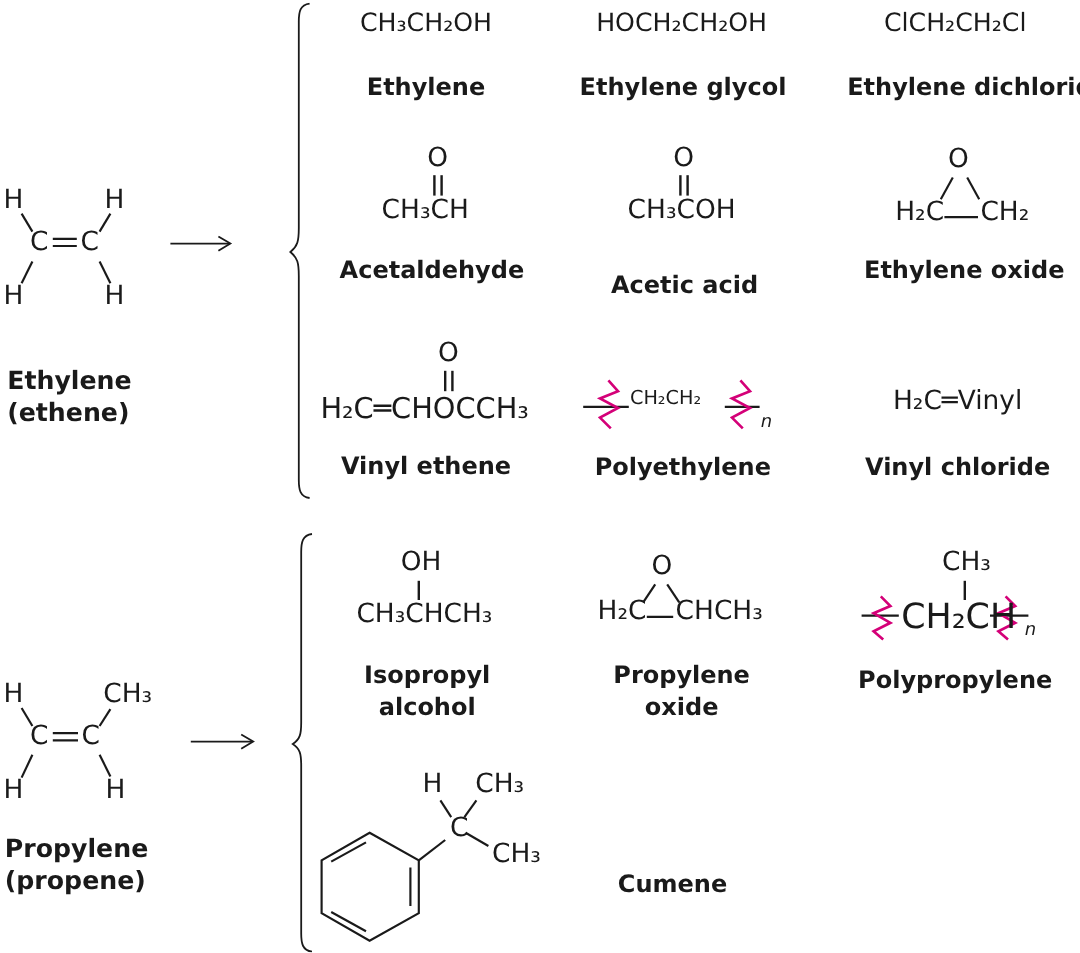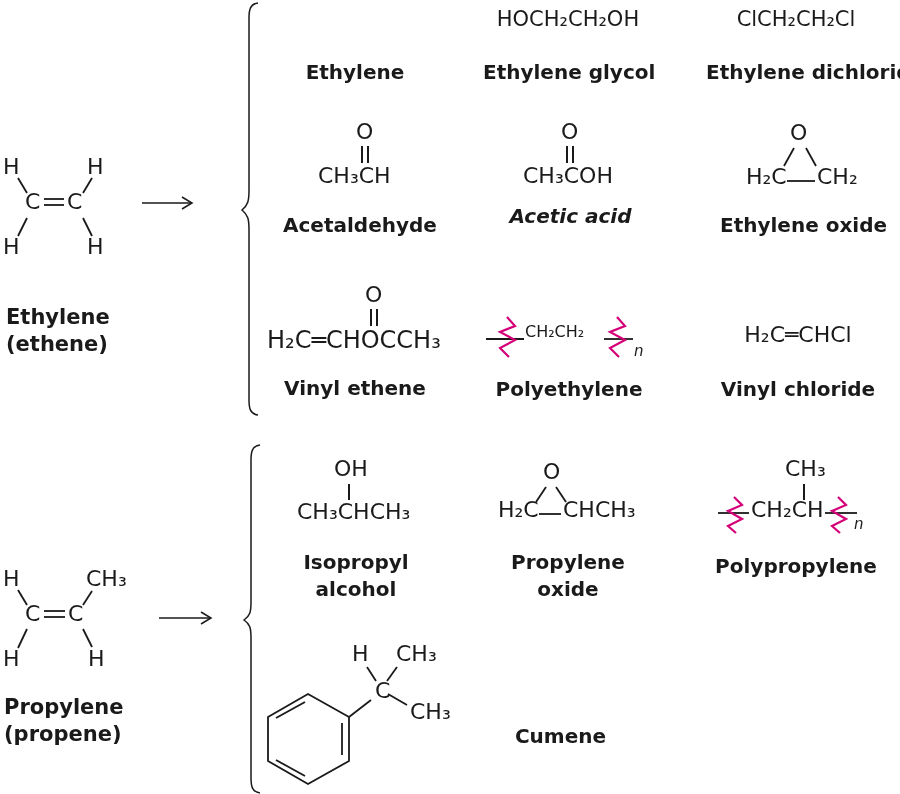--- a/index.html
+++ b/index.html
@@ -52,20 +52,21 @@
   <svg class="abs" style="left:141px; top:196px;" width="56" height="14">
     <line class="bond thin" x1="1" y1="7" x2="50" y2="7"></line>
     <polyline class="bond thin" points="41,1 51,7 41,13"></polyline>
   </svg>
 
   <svg class="abs" style="left:240px; top:2px;" width="20" height="414">
     <path class="bond thin" d="M 18 1 C 10 2 9 8 9 16 L 9 188 C 9 199 8 203 2 208 C 8 213 9 217 9 228 L 9 398 C 9 406 10 412 18 413"></path>
   </svg>
 
   <div class="struct" style="left:270px; top:9px; width:170px; height:90px;">
+    <span class="formula center" style="top:0px;">CH₃CH₂OH</span>
     <span class="lbl center" style="top:50px;">Ethylene</span>
   </div>
 
   <div class="struct" style="left:483px; top:9px; width:170px; height:90px;">
     <span class="formula center" style="top:0px;">HOCH₂CH₂OH</span>
     <span class="lbl center" style="top:50px;">Ethylene glycol</span>
   </div>
 
   <div class="struct" style="left:706px; top:9px; width:180px; height:90px;">
     <span class="formula center" style="top:0px;">ClCH₂CH₂Cl</span>
@@ -76,21 +77,21 @@
     <span class="atom" style="left:73px; top:1px;">O</span>
     <div class="vdbl" style="left:78px; top:26px;"></div>
     <span class="formula" style="left:35px; top:45px; font-size:22px;">CH₃CH</span>
     <span class="lbl center" style="top:92px;">Acetaldehyde</span>
   </div>
 
   <div class="struct" style="left:498px; top:120px; width:145px; height:125px;">
     <span class="atom" style="left:63px; top:1px;">O</span>
     <div class="vdbl" style="left:68px; top:26px;"></div>
     <span class="formula" style="left:25px; top:45px; font-size:22px;">CH₃COH</span>
-    <span class="lbl center" style="top:83px;font-style:italic;">Acetic acid</span>
+    <span class="lbl center" style="top:104px;">Acetic acid</span>
   </div>
 
   <div class="struct" style="left:720px; top:120px; width:156px; height:125px;">
     <svg class="bonds" width="156" height="125">
       <line class="bond" x1="74" y1="28" x2="64" y2="46"></line>
       <line class="bond" x1="86" y1="28" x2="96" y2="46"></line>
       <line class="bond" x1="67" y1="61" x2="95" y2="61"></line>
     </svg>
     <span class="atom" style="left:70px; top:2px;">O</span>
     <span class="atom" style="left:26px; top:46px;">H₂C</span>
@@ -111,21 +112,21 @@
       <polyline class="squig" points="23,9 31,18 16,24 31,32 16,40 25,49"></polyline>
       <line class="bond" x1="120" y1="31" x2="149" y2="31"></line>
       <polyline class="squig" points="133,9 141,18 126,24 141,32 126,40 135,49"></polyline>
     </svg>
     <span class="formula" style="left:41px; top:16px; font-size:16px;">CH₂CH₂</span>
     <span class="nsub" style="left:150px; top:36px;">n</span>
     <span class="lbl center" style="top:68px;">Polyethylene</span>
   </div>
 
   <div class="struct" style="left:712px; top:308px; width:172px; height:97px;">
-    <span class="formula center" style="top:16px; font-size:22px;">H₂C═CHCl</span>
+    <span class="formula center" style="top:16px; font-size:22px;">H₂C═Vinyl</span>
     <span class="lbl center" style="top:68px;">Vinyl chloride</span>
   </div>
 
   <div class="struct" style="left:0px; top:565px; width:135px; height:112px;">
     <svg class="bonds" width="135" height="112">
       <line class="bond" x1="44" y1="46" x2="65" y2="46"></line>
       <line class="bond" x1="44" y1="52" x2="65" y2="52"></line>
       <line class="bond" x1="18" y1="25" x2="27" y2="40"></line>
       <line class="bond" x1="83" y1="40" x2="92" y2="26"></line>
       <line class="bond" x1="18" y1="83" x2="27" y2="64"></line>
@@ -175,21 +176,21 @@
 
   <div class="struct" style="left:710px; top:453px; width:172px; height:122px;">
     <svg class="bonds" width="172" height="122">
       <line class="bond" x1="8" y1="60" x2="39" y2="60"></line>
       <polyline class="squig" points="24,44 32,52 18,58 32,66 18,73 26,80"></polyline>
       <line class="bond" x1="115" y1="60" x2="147" y2="60"></line>
       <polyline class="squig" points="128,44 136,52 122,58 136,66 122,73 130,80"></polyline>
     </svg>
     <span class="atom" style="left:75px; top:5px;">CH₃</span>
     <div class="vbond" style="left:93px; top:31px;"></div>
-    <span class="formula" style="left:41px; top:46px; font-size:22px;">CH₂CH</span>
+    <span class="formula" style="left:41px; top:46px; font-size:29px;">CH₂CH</span>
     <span class="nsub" style="left:144px; top:64px;">n</span>
     <span class="lbl center" style="top:100px;">Polypropylene</span>
   </div>
 
   <div class="struct" style="left:265px; top:638px; width:345px; height:155px;">
     <svg class="bonds" width="200" height="155">
       <polygon class="bond" points="43,56 84,79 84,123 43,146 3,123 3,79"></polygon>
       <line class="bond" x1="40" y1="64" x2="11" y2="80"></line>
       <line class="bond" x1="77" y1="85" x2="77" y2="117"></line>
       <line class="bond" x1="40" y1="138" x2="11" y2="122"></line>

